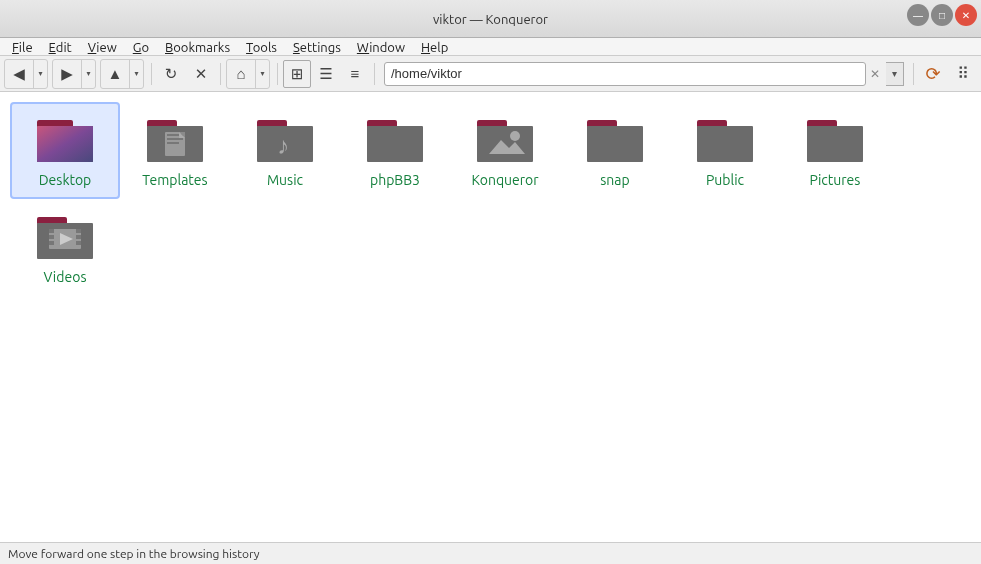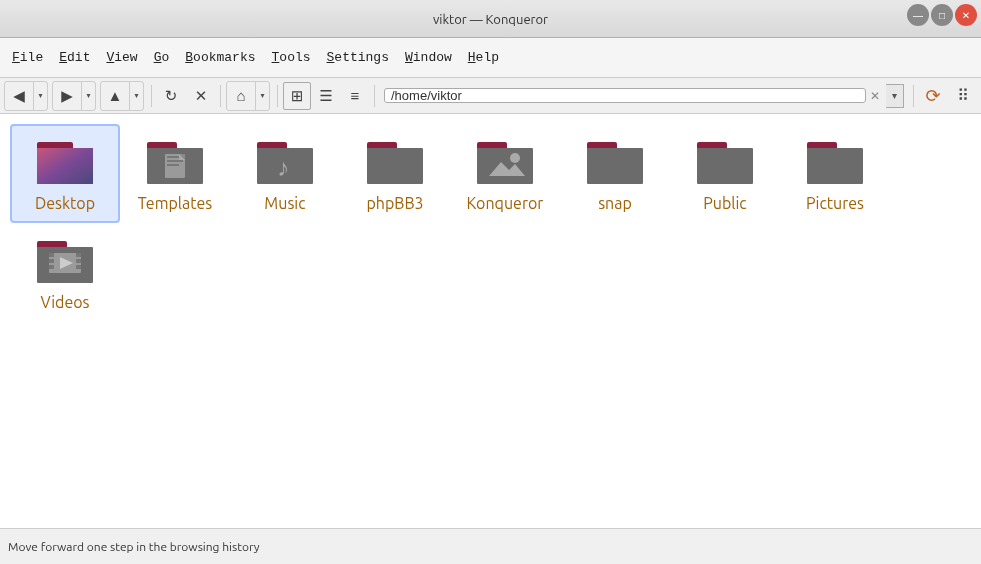--- a/index.html
+++ b/index.html
@@ -41,25 +41,24 @@
       color: white;
     }
     .btn-minimize { background: #888; }
     .btn-maximize { background: #888; }
     .btn-close { background: #e05040; }
 
     
     .menubar {
       background: #f5f5f5;
       border-bottom: 1px solid #ccc;
-      height: 40px;
+      height: 18px;
       display: flex;
       align-items: center;
       padding: 0 4px;
-      font-family: Liberation Mono, monospace;
     }
     .menu-item {
       padding: 3px 8px;
       cursor: pointer;
       color: #222;
       font-size: 13px;
       border-radius: 3px;
     }
 
     
@@ -91,21 +90,21 @@
     
     .address-bar {
       display: flex;
       align-items: center;
       flex: 1;
       margin: 0 4px;
       height: 26px;
     }
     .address-input {
       flex: 1;
-      height: 15px;
+      height: 24px;
       border: 1px solid #aaa;
       border-radius: 3px;
       padding: 0 6px;
       font-size: 13px;
       background: white;
       outline: none;
       color: #333;
     }
     .address-clear {
       width: 18px;
@@ -169,30 +168,30 @@
     }
 
     .folder-icon {
       width: 64px;
       height: 56px;
       position: relative;
       margin-bottom: 4px;
     }
 
     .file-label {
-      font-size: 16px;
-      color: #a16207;
+      font-size: 14px;
+      color: #15803d;
       text-align: left;
       line-height: 1.2;
       word-break: break-word;
     }
 
     
     .statusbar {
-      height: 36px;
+      height: 22px;
       background: #f0f0f0;
       border-top: 1px solid #ccc;
       display: flex;
       align-items: center;
       padding: 4px 8px;
       font-size: 12px;
       color: #333;
     }
 
     

